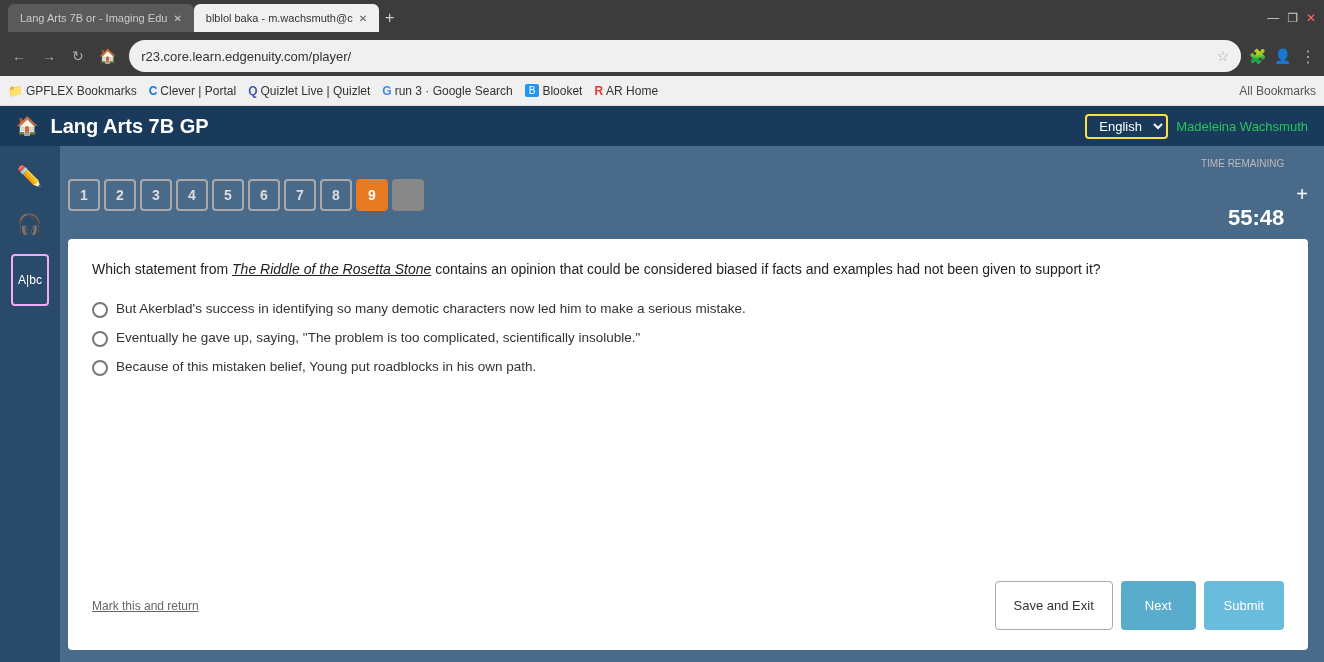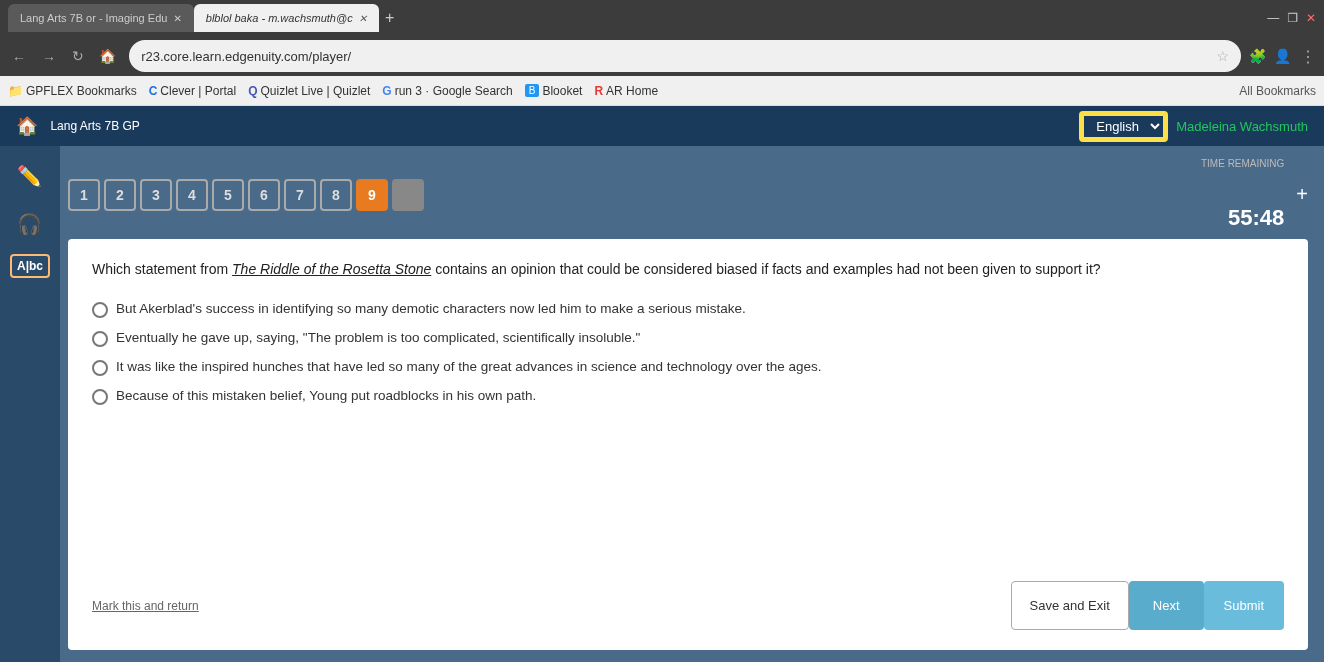--- a/index.html
+++ b/index.html
@@ -2,21 +2,21 @@
 <html><head>
   <meta charset="utf-8">
   <style>
     * { box-sizing: border-box; margin: 0; padding: 0; }
     body { font-family: Arial, sans-serif; background: #3a5a7a; width: 1324px; height: 662px; overflow: hidden; }
 
     
     .browser-chrome { background: #2d2d2d; }
     .tab-bar { background: #3c3c3c; display: flex; align-items: center; height: 36px; padding: 16px 8px; }
     .tab { background: #5a5a5a; color: #ccc; font-size: 11px; padding: 4px 12px; border-radius: 6px 6px 0 0; display: flex; align-items: center; gap: 6px; height: 28px; }
-    .tab.active { background: #f0f0f0; color: #222; font-style: italic; }
+    .tab.active { background: #f0f0f0; color: #222; }
     .tab .close-btn { font-size: 10px; cursor: pointer; }
     .new-tab { color: #ccc; font-size: 16px; cursor: pointer; padding: 0 6px; }
     .window-controls { margin-left: auto; display: flex; gap: 8px; }
     .win-btn { color: #ccc; font-size: 12px; cursor: pointer; }
 
     .address-bar-row { background: #3c3c3c; display: flex; align-items: center; height: 40px; padding: 4px 8px; gap: 8px; }
     .nav-btn { color: #aaa; font-size: 14px; cursor: pointer; padding: 2px 4px; }
     .address-bar { background: #f0f0f0; border-radius: 20px; flex: 1; display: flex; align-items: center; padding: 16px 12px; font-size: 13px; color: #333; height: 16px; justify-content: center; }
     .address-text { font-size: 13px; color: #333; }
     .star-btn { color: #aaa; font-size: 14px; margin-left: auto; cursor: pointer; }
@@ -24,31 +24,31 @@
     .menu-btn { color: #aaa; font-size: 16px; cursor: pointer; }
 
     .bookmarks-bar { background: #f0f0f0; display: flex; align-items: center; height: 30px; padding: 0 8px; gap: 12px; border-bottom: 1px solid #ddd; }
     .bookmark-item { font-size: 12px; color: #333; cursor: pointer; display: flex; align-items: center; gap: 3px; white-space: nowrap; }
     .bookmark-item .bk-icon { font-size: 12px; }
     .all-bookmarks { margin-left: auto; font-size: 12px; color: #555; cursor: pointer; }
 
     
     .app-header { background: #1a3a5c; color: white; display: flex; align-items: center; height: 40px; padding: 0 16px; }
     .home-icon { font-size: 18px; margin-right: 12px; cursor: pointer; }
-    .app-title { font-size: 12px; font-weight: normal; }
+    .app-title { font-size: 20px; font-weight: bold; }
     .header-right { margin-left: auto; display: flex; align-items: center; gap: 8px; }
-    .lang-select { background: #1a3a5c; color: white; border: 5px solid #fde047; border-radius: 4px; padding: 2px 8px; font-size: 13px; cursor: pointer; }
+    .lang-select { background: #1a3a5c; color: white; border: 2px solid #fde047; border-radius: 4px; padding: 2px 8px; font-size: 13px; cursor: pointer; }
     .user-name { font-size: 13px; color: #22c55e; }
 
     .main-content { display: flex; height: calc(662px - 36px - 40px - 30px - 40px); background: #4a6a8a; }
 
     
     .sidebar { width: 60px; background: #2a4a6a; display: flex; flex-direction: column; align-items: center; padding: 12px 0; gap: 12px; }
     .sidebar-tool { color: white; font-size: 20px; cursor: pointer; padding: 6px; border-radius: 4px; display: flex; align-items: center; justify-content: center; }
-    .abc-btn { border: 2px solid #fdba74; border-radius: 4px; padding: 3px 5px; font-size: 12px; font-weight: bold; color: white; cursor: pointer; }
+    .abc-btn { border: 2px solid #f0abfc; border-radius: 4px; padding: 17px 5px; font-size: 12px; font-weight: normal; color: white; cursor: pointer; }
 
     
     .question-area { flex: 1; display: flex; flex-direction: column; padding: 12px 16px 12px 8px; }
 
     
     .question-nav { display: flex; align-items: center; margin-bottom: 8px; gap: 4px; }
     .q-num { width: 32px; height: 32px; border: 2px solid #aaa; border-radius: 4px; display: flex; align-items: center; justify-content: center; color: #ddd; font-size: 14px; font-weight: bold; cursor: pointer; background: transparent; }
     .q-num.active { background: #e87a20; border-color: #e87a20; color: white; }
     .q-num.blank { background: #888; border-color: #888; color: #ccc; }
     .timer { margin-left: auto; text-align: right; color: white; }
@@ -60,21 +60,21 @@
     .question-card { background: white; border-radius: 4px; flex: 1; padding: 20px 24px; display: flex; flex-direction: column; position: relative; }
     .question-text { font-size: 14px; color: #222; margin-bottom: 20px; line-height: 1.5; }
     .question-text .book-title { font-style: italic; text-decoration: underline; color: #222; }
     .options { display: flex; flex-direction: column; gap: 10px; }
     .option { display: flex; align-items: flex-start; gap: 8px; font-size: 13.5px; color: #333; line-height: 1.4; }
     .option-radio { width: 16px; height: 16px; border-radius: 50%; border: 2px solid #777; margin-top: 2px; flex-shrink: 0; cursor: pointer; }
 
     
     .card-footer { margin-top: auto; padding-top: 16px; display: flex; align-items: center; justify-content: space-between; }
     .mark-return { font-size: 12px; color: #666; text-decoration: underline; cursor: pointer; }
-    .footer-btns { display: flex; gap: 0; }
+    .footer-btns { display: flex; gap: 8px; }
     .btn-save { background: white; border: 1px solid #aaa; color: #333; font-size: 13px; padding: 7px 18px; border-radius: 4px; cursor: pointer; }
     .btn-next { background: #5aaccc; border: none; color: white; font-size: 13px; padding: 13px 24px; border-radius: 4px; cursor: pointer; }
     .btn-submit { background: #6abcdc; border: none; color: white; font-size: 13px; padding: 17px 20px; border-radius: 4px; cursor: pointer; }
   </style>
 </head>
 <body>
 
 <div class="browser-chrome">
   <div class="tab-bar">
     <div class="tab">
@@ -185,24 +185,20 @@
         <div class="option">
           <div class="option-radio"></div>
           <span>But Akerblad's success in identifying so many demotic characters now led him to make a serious mistake.</span>
         </div>
         <div class="option">
           <div class="option-radio"></div>
           <span>Eventually he gave up, saying, "The problem is too complicated, scientifically insoluble."</span>
         </div>
         <div class="option">
           <div class="option-radio"></div>
-          <span>It was like the inspired hunches that have led so many of the great advances in science and technology over the ages.</span>
-        </div>
-        <div class="option">
-          <div class="option-radio"></div>
           <span>Because of this mistaken belief, Young put roadblocks in his own path.</span>
         </div>
       </div>
 
       <div class="card-footer">
         <span class="mark-return">Mark this and return</span>
         <div class="footer-btns">
           <button class="btn-save">Save and Exit</button>
           <button class="btn-next">Next</button>
           <button class="btn-submit">Submit</button>

